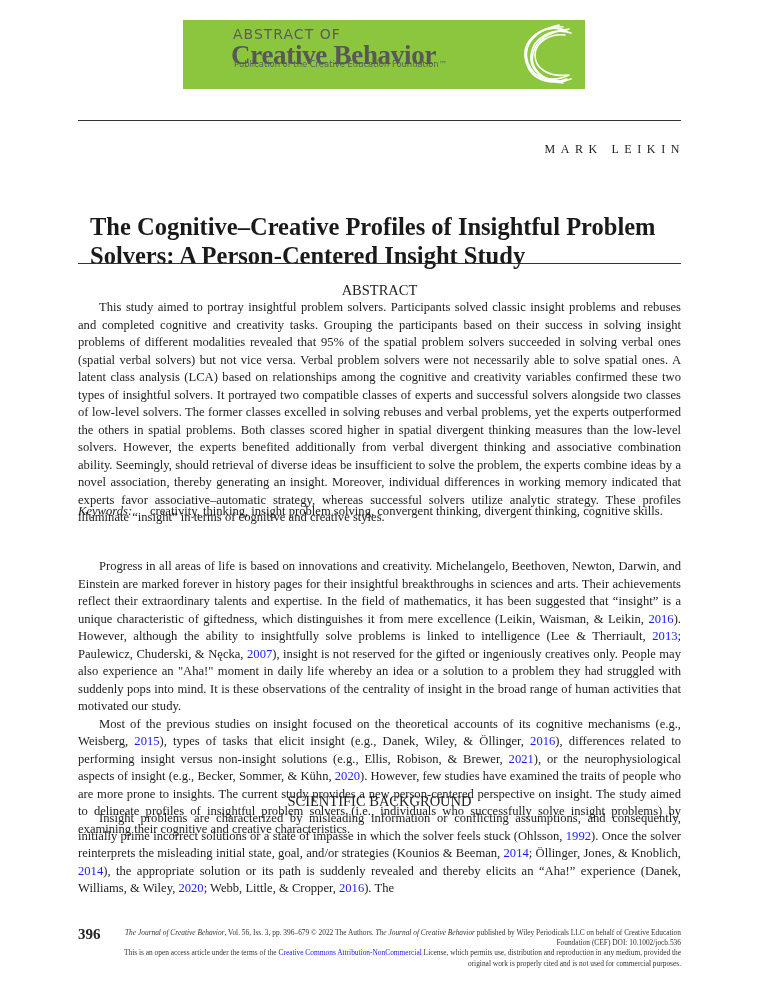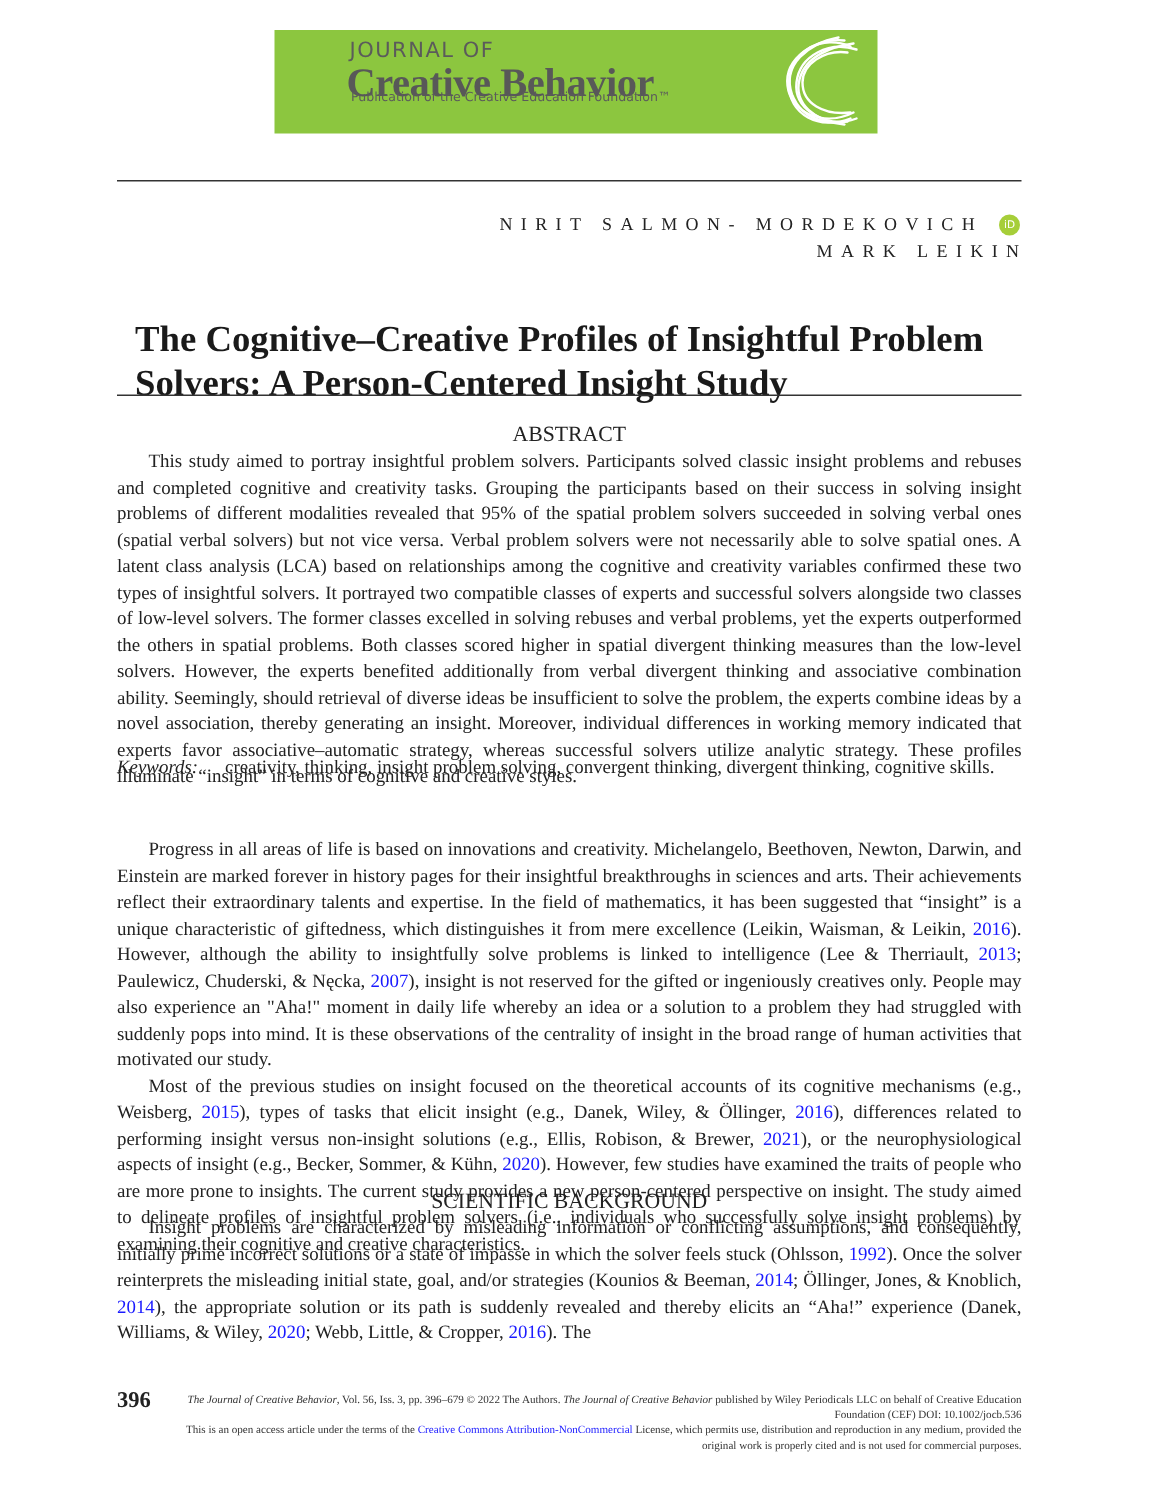--- a/index.html
+++ b/index.html
@@ -43,42 +43,38 @@
   .footer .pgnum { position: absolute; left: 0; top: -2px; font-weight: bold; font-size: 15px; }
   .footer .info { position: absolute; right: 0; top: 0; width: 560px; text-align: right;
                   font-size: 7.4px; line-height: 10.2px; color: #333; }
   .footer .info i { font-style: italic; }
   .footer .info a { color: #1a1aff; text-decoration: none; text-align: right; }
 </style>
 </head>
 <body>
 
 <div class="banner">
-  <div class="j1">JOURNAL OF</div>
+  <div class="j1">ABSTRACT OF</div>
   <div class="j2">Creative Behavior</div>
   <div class="j3">Publication of the Creative Education Foundation™</div>
   <svg class="logo" viewBox="0 0 56 64">
     <g fill="none" stroke="#ffffff" stroke-width="1.6" stroke-linecap="round">
       <path d="M48 8 C30 0 8 10 7 32 C6 54 28 64 48 56"></path>
       <path d="M44 4 C24 2 4 16 6 34 C8 52 30 62 50 52"></path>
       <path d="M52 10 C34 4 14 14 12 32 C10 50 30 60 46 58"></path>
       <path d="M40 2 C20 6 2 20 9 40 C16 58 36 62 52 56"></path>
       <path d="M50 6 C36 8 18 14 14 30 C10 46 24 58 44 60"></path>
       <path d="M46 12 C30 10 16 20 16 32 C16 46 30 54 48 52"></path>
     </g>
   </svg>
 </div>
 
 <div class="rule" style="top:120px;"></div>
 
 <div class="authors">
-  <div>
-    <span>NIRIT SALMON- MORDEKOVICH</span>
-    <span class="orcid">iD</span>
-  </div>
   <div style="margin-right:-5px;">
     <span>MARK LEIKIN</span>
   </div>
 </div>
 
 <h1 class="title">
   <span>The Cognitive–Creative Profiles of Insightful Problem</span><br>
   <span>Solvers: A Person-Centered Insight Study</span>
 </h1>
 

